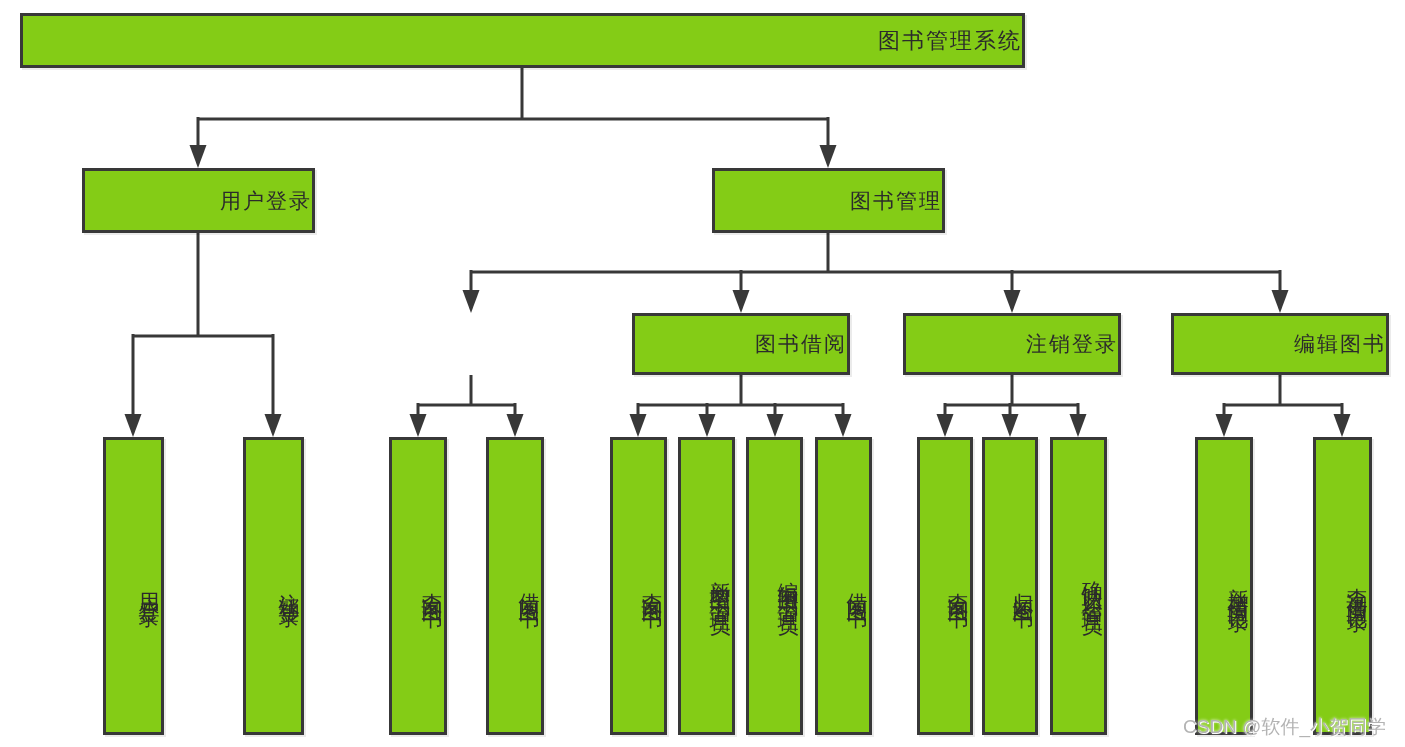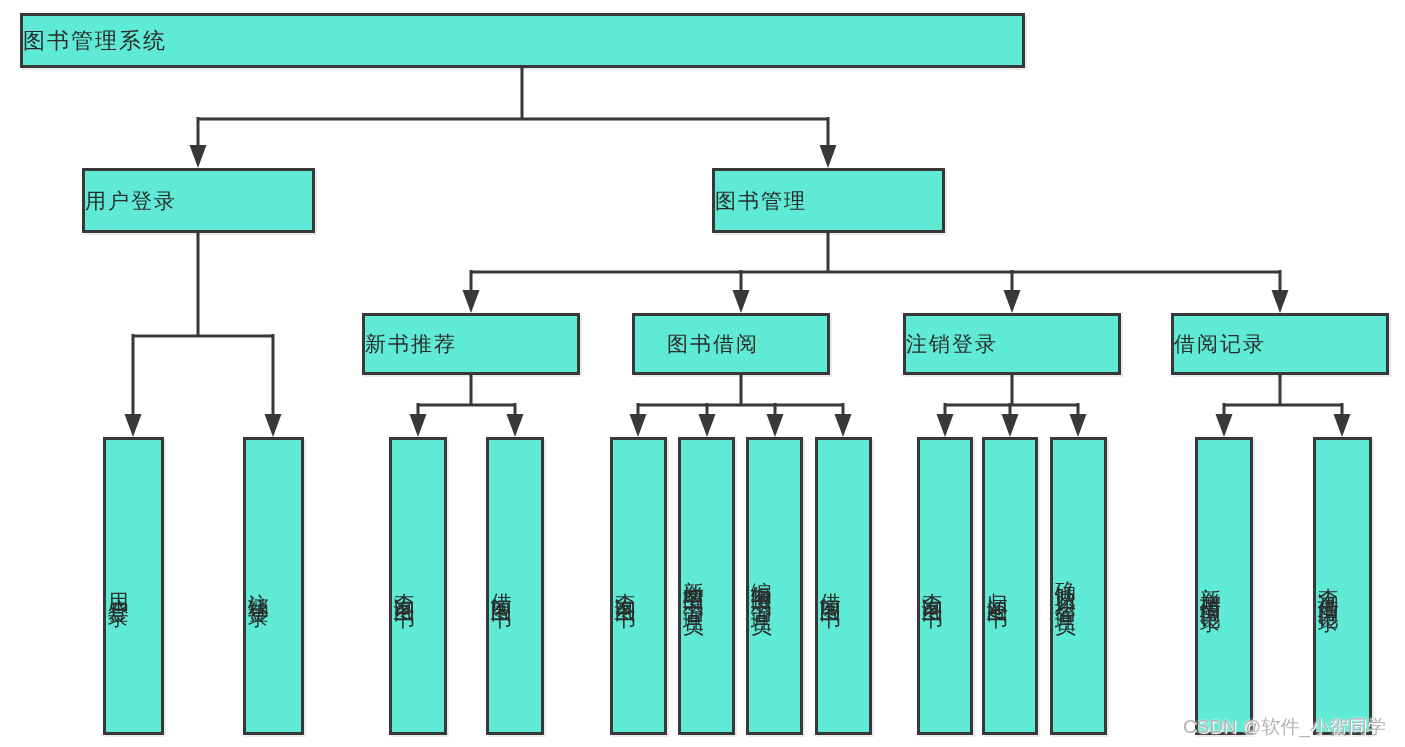--- a/index.html
+++ b/index.html
@@ -14,22 +14,22 @@
     width:1405px;height:747px;
     background:var(--background);
     font-family:"Liberation Sans", sans-serif;
     overflow:hidden;
   }
   .wires{position:absolute;left:0;top:0;z-index:1;}
   .box{
     position:absolute;z-index:2;
     box-sizing:border-box;
     border:3px solid var(--line);
-    background:#5eead4;
-    display:flex;align-items:center;justify-content:flex-start;
+    background:#84cc16;
+    display:flex;align-items:center;justify-content:flex-end;
     color:var(--text);
     box-shadow:2px 2px 0 rgba(0,0,0,0.08);
   }
   .box .lbl{
     font-size:21px;
     letter-spacing:2px;
     white-space:nowrap;
   }
   .vbox .lbl{
     writing-mode:vertical-rl;
@@ -90,31 +90,28 @@
     <span class="lbl">图书管理系统</span>
   </div>
 
   <div class="box" style="left:82px;top:168px;width:233px;height:65px;">
     <span class="lbl">用户登录</span>
   </div>
   <div class="box" style="left:712px;top:168px;width:233px;height:65px;font-family:Liberation Serif, serif;">
     <span class="lbl">图书管理</span>
   </div>
 
-  <div class="box" style="left:362px;top:313px;width:218px;height:62px;">
-    <span class="lbl">新书推荐</span>
-  </div>
-  <div class="box" style="left:632px;top:313px;width:198px;height:62px;padding-left:32px;">
+  <div class="box" style="left:632px;top:313px;width:218px;height:62px;padding-left:32px;">
     <span class="lbl">图书借阅</span>
   </div>
   <div class="box" style="left:903px;top:313px;width:218px;height:62px;">
     <span class="lbl">注销登录</span>
   </div>
   <div class="box" style="left:1171px;top:313px;width:218px;height:62px;">
-    <span class="lbl">借阅记录</span>
+    <span class="lbl">编辑图书</span>
   </div>
 
   <div class="box vbox" style="left:103px;top:437px;width:61px;height:298px;">
     <span class="lbl">用户登录</span>
   </div>
   <div class="box vbox" style="left:243px;top:437px;width:61px;height:298px;">
     <span class="lbl">注销登录</span>
   </div>
 
   <div class="box vbox" style="left:389px;top:437px;width:58px;height:298px;">

